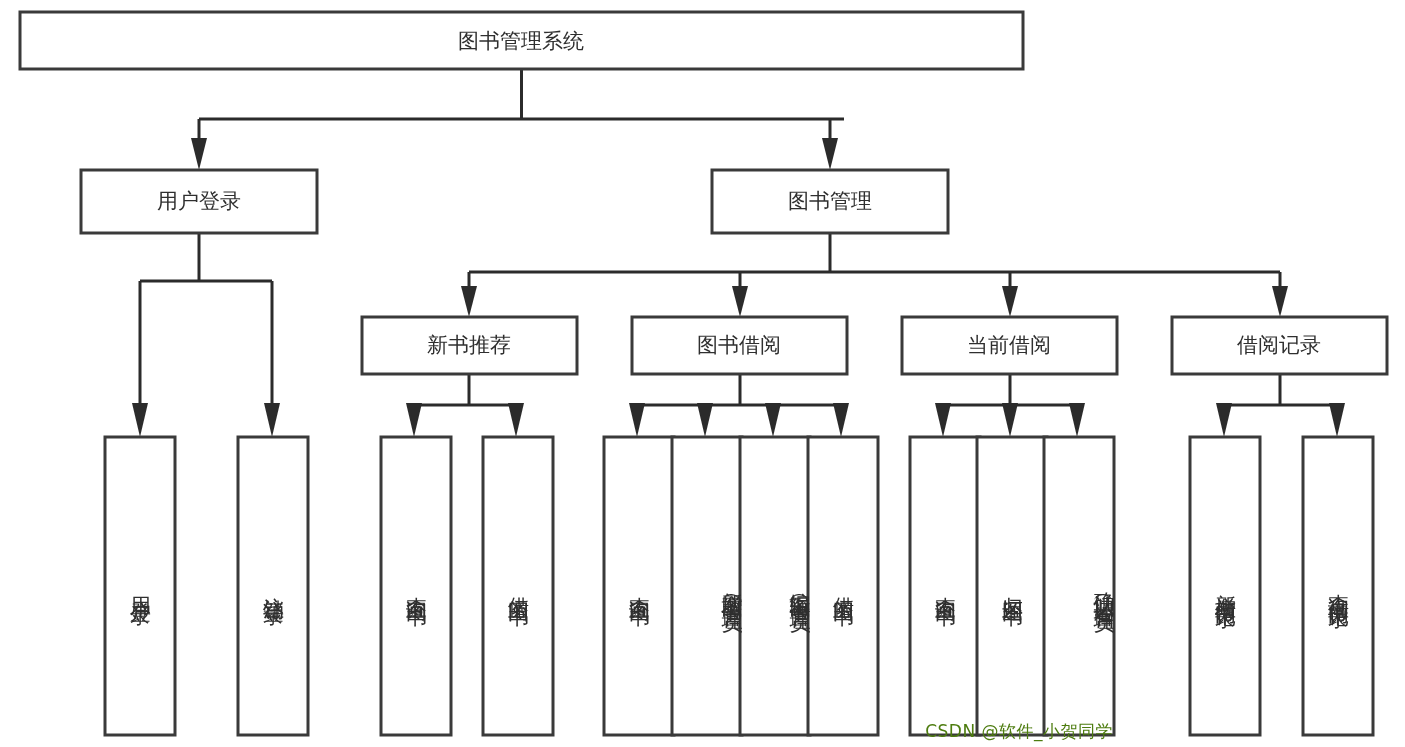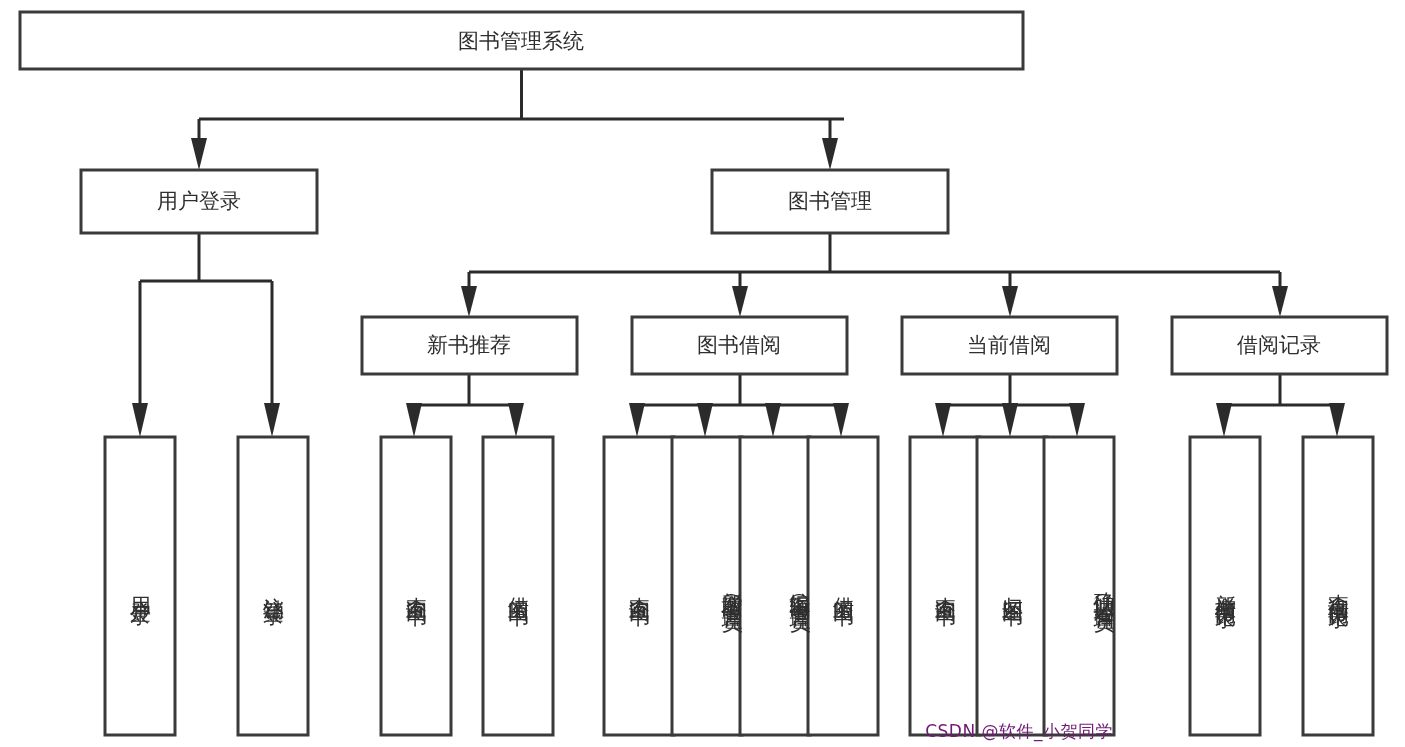--- a/index.html
+++ b/index.html
@@ -67,21 +67,21 @@
   }
   .leaf-label.centered {
     align-items: center;
   }
   .watermark {
     position: absolute;
     right: 10px;
     bottom: 4px;
     font-family: "DejaVu Sans", "Liberation Sans", sans-serif;
     font-size: 17px;
-    color: #701a75;
+    color: #4d7c0f;
     letter-spacing: 0.5px;
     white-space: nowrap;
   }
 </style>
 </head>
 <body>
 
 <div id="diagram-root">
 
   <svg class="diagram-canvas" viewBox="0 0 1405 747" xmlns="http://www.w3.org/2000/svg">

